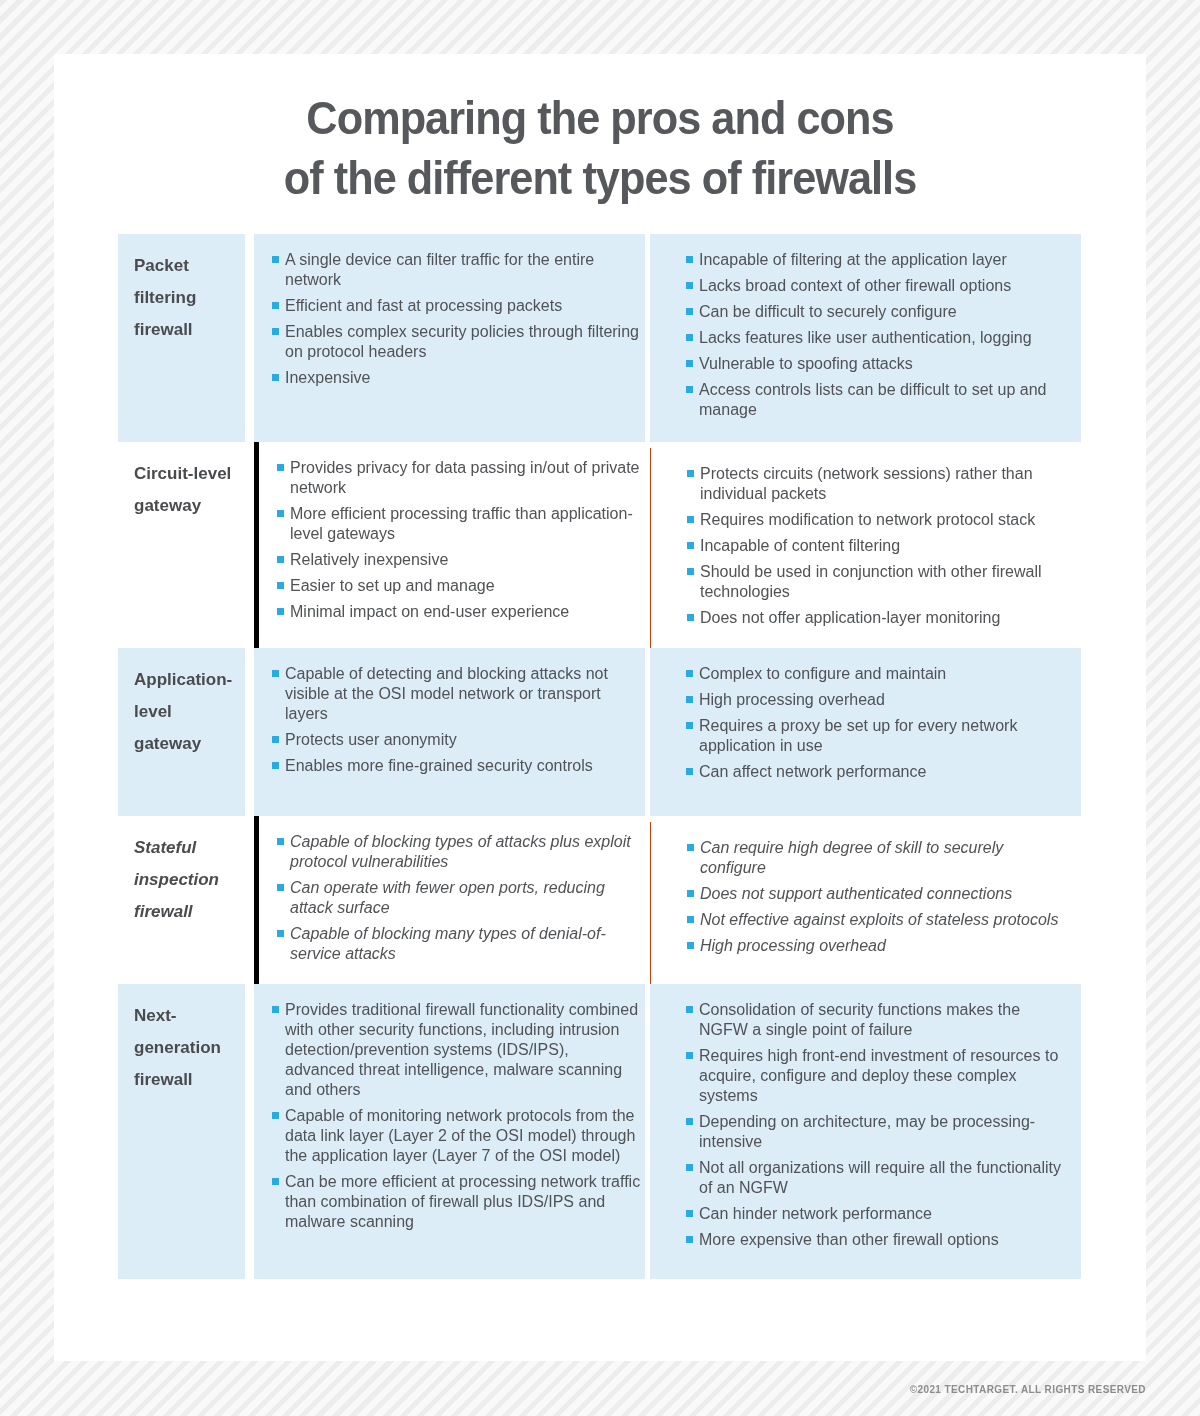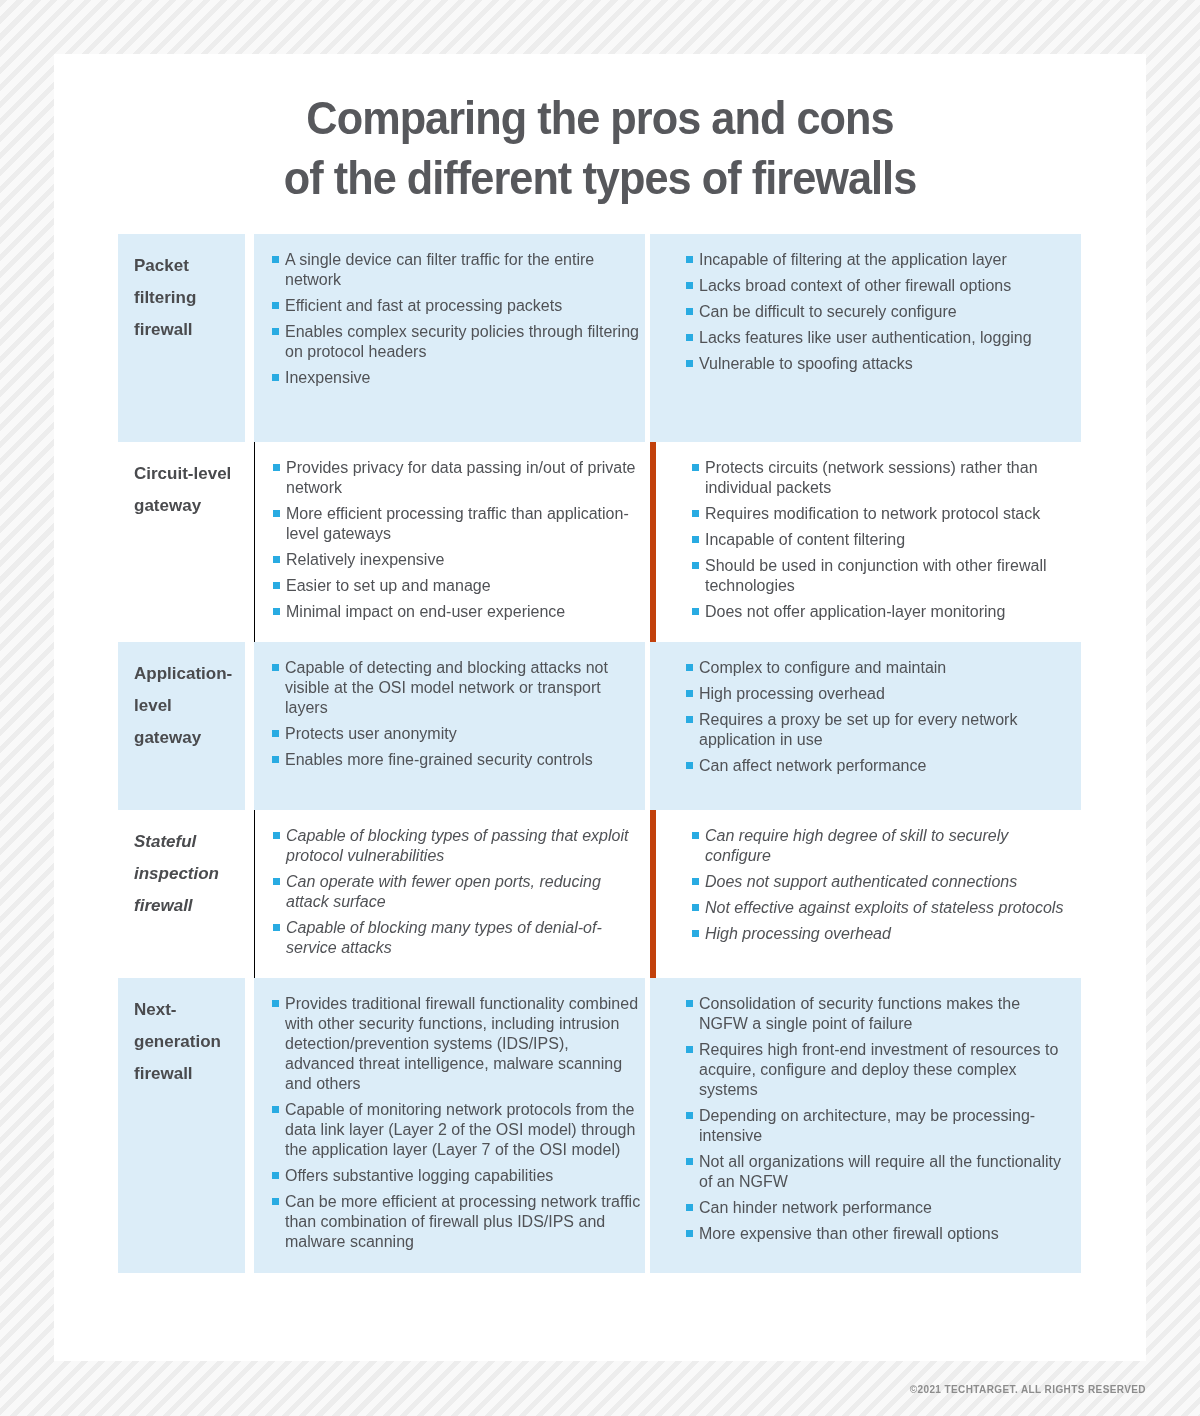--- a/index.html
+++ b/index.html
@@ -63,22 +63,22 @@
 
   .row {
     display: grid;
     grid-template-columns: 127px 9px 391px 5px 431px;
   }
   .row .cell { padding-top: 16px; padding-bottom: 14px; }
   .row.blue .type-cell,
   .row.blue .adv-cell,
   .row.blue .dis-cell { background: #dcedf8; }
   .row.blue .g2 { background: rgba(255,255,255,0.55); }
-  .row.white .adv-cell { border-left: 1px solid #000000; }
-  .row.white .dis-cell { border-left: 6px solid #c2410c; }
+  .row.white .adv-cell { border-left: 5px solid #000000; }
+  .row.white .dis-cell { border-left: 1px solid #c2410c; margin-top: 6px; }
 
   #rows .row:nth-child(1) { min-height: 208px; }
   #rows .row:nth-child(2) { min-height: 194px; }
   #rows .row:nth-child(3) { min-height: 168px; }
   #rows .row:nth-child(4) { min-height: 168px; font-style: italic; }
   #rows .row:nth-child(5) { min-height: 295px; }
 
   .type-cell {
     padding-left: 16px;
     padding-right: 10px;
@@ -137,20 +137,21 @@
               </ul>
             </div>
     <div class="gut g2"></div>
     <div class="cell dis-cell">
               <ul>
                 <li>Incapable of filtering at the application layer</li>
                 <li>Lacks broad context of other firewall options</li>
                 <li>Can be difficult to securely configure</li>
                 <li>Lacks features like user authentication, logging</li>
                 <li>Vulnerable to spoofing attacks</li>
+                <li>Access controls lists can be difficult to set up and manage</li>
               </ul>
             </div>
   </div>
 
   <div class="row white">
     <div class="cell type-cell">Circuit-level gateway</div>
     <div class="gut g1"></div>
     <div class="cell adv-cell">
               <ul>
                 <li>Provides privacy for data passing in/out of private network</li>
@@ -191,21 +192,21 @@
                 <li>Can affect network performance</li>
               </ul>
             </div>
   </div>
 
   <div class="row white">
     <div class="cell type-cell">Stateful inspection firewall</div>
     <div class="gut g1"></div>
     <div class="cell adv-cell">
               <ul>
-                <li>Capable of blocking types of passing that exploit protocol vulnerabilities</li>
+                <li>Capable of blocking types of attacks plus exploit protocol vulnerabilities</li>
                 <li>Can operate with fewer open ports, reducing attack surface</li>
                 <li>Capable of blocking many types of denial-of-service attacks</li>
               </ul>
             </div>
     <div class="gut g2"></div>
     <div class="cell dis-cell">
               <ul>
                 <li>Can require high degree of skill to securely configure</li>
                 <li>Does not support authenticated connections</li>
                 <li>Not effective against exploits of stateless protocols</li>
@@ -214,21 +215,20 @@
             </div>
   </div>
 
   <div class="row blue">
     <div class="cell type-cell">Next-generation firewall</div>
     <div class="gut g1"></div>
     <div class="cell adv-cell">
               <ul>
                 <li>Provides traditional firewall functionality combined with other security functions, including intrusion detection/prevention systems (IDS/IPS), advanced threat intelligence, malware scanning and others</li>
                 <li>Capable of monitoring network protocols from the data link layer (Layer 2 of the OSI model) through the application layer (Layer 7 of the OSI model)</li>
-                <li>Offers substantive logging capabilities</li>
                 <li>Can be more efficient at processing network traffic than combination of firewall plus IDS/IPS and malware scanning</li>
               </ul>
             </div>
     <div class="gut g2"></div>
     <div class="cell dis-cell">
               <ul>
                 <li>Consolidation of security functions makes the NGFW a single point of failure</li>
                 <li>Requires high front-end investment of resources to acquire, configure and deploy these complex systems</li>
                 <li>Depending on architecture, may be processing-intensive</li>
                 <li>Not all organizations will require all the functionality of an NGFW</li>

